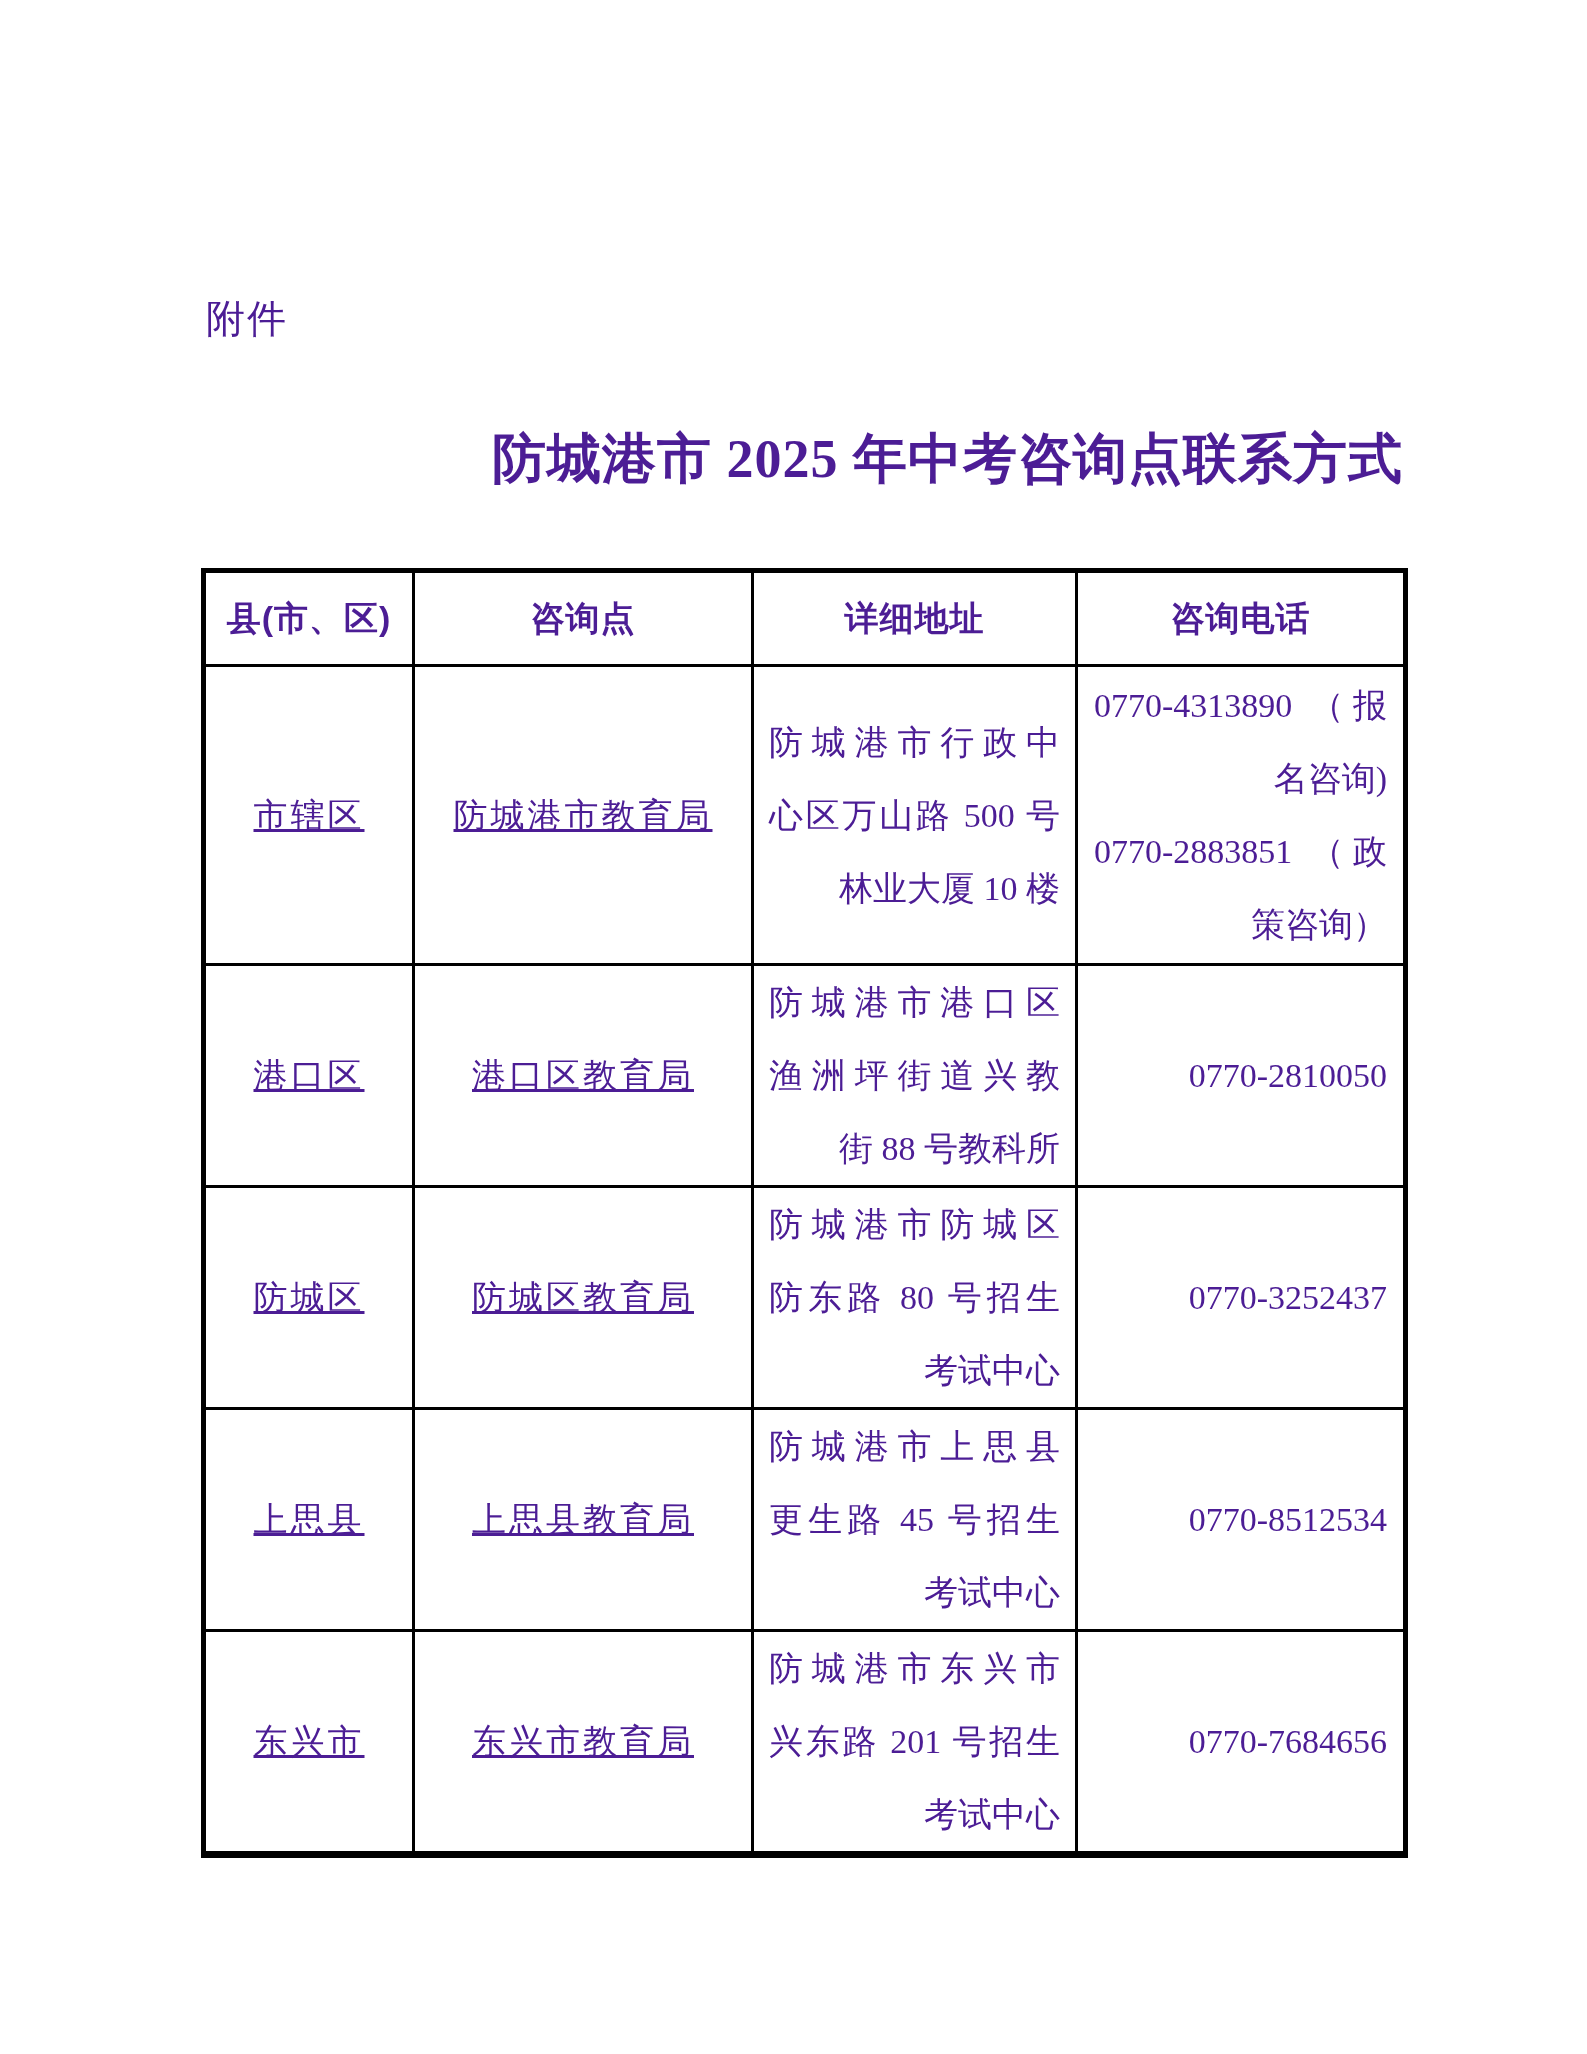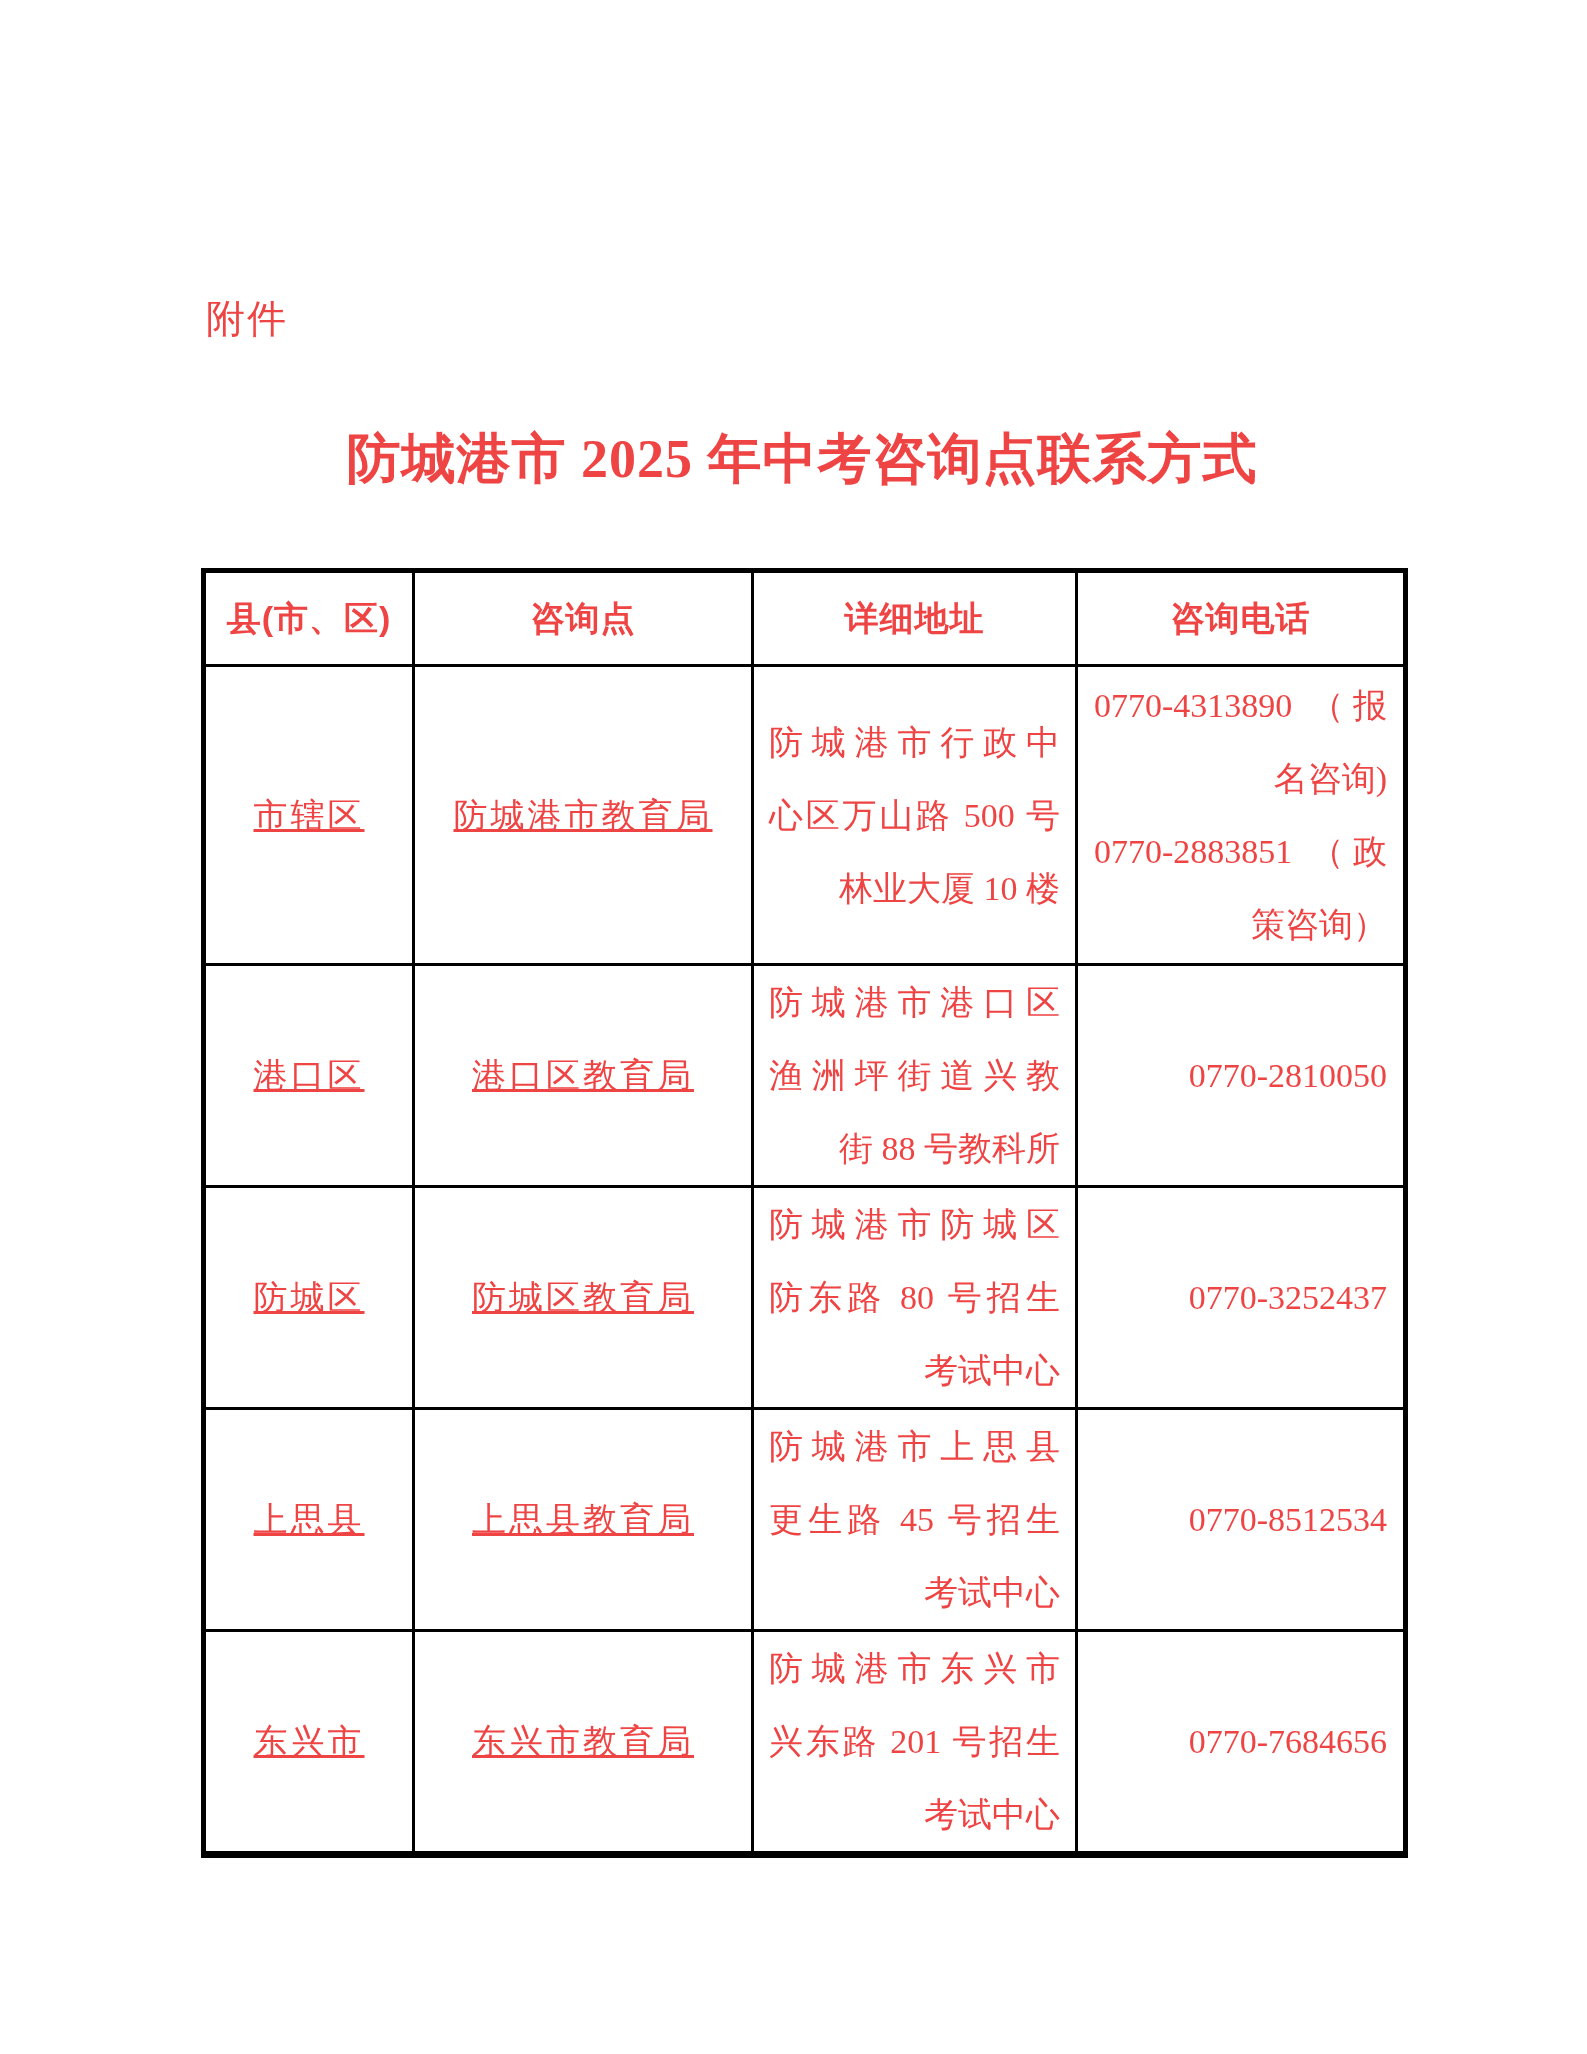--- a/index.html
+++ b/index.html
@@ -5,39 +5,39 @@
   html, body {
     margin: 0;
     padding: 0;
     background: #ffffff;
   }
   .page {
     position: relative;
     width: 1577px;
     height: 2054px;
     background: #ffffff;
-    color: #ef4444;
+    color: #4c1d95;
     font-family: "Liberation Serif", "DejaVu Serif", serif;
     overflow: hidden;
   }
   .attachment {
     position: absolute;
     left: 206px;
     top: 293px;
     font-size: 39px;
     line-height: 52px;
     letter-spacing: 2px;
   }
   .title {
     position: absolute;
     left: 201px;
     top: 423px;
     width: 1202px;
     margin: 0;
-    text-align: center;
+    text-align: right;
     font-size: 54px;
     line-height: 72px;
     font-weight: bold;
     letter-spacing: 1px;
     font-family: "Liberation Serif", "DejaVu Serif", serif;
   }
   table.doc-table {
     position: absolute;
     left: 201px;
     top: 568px;

